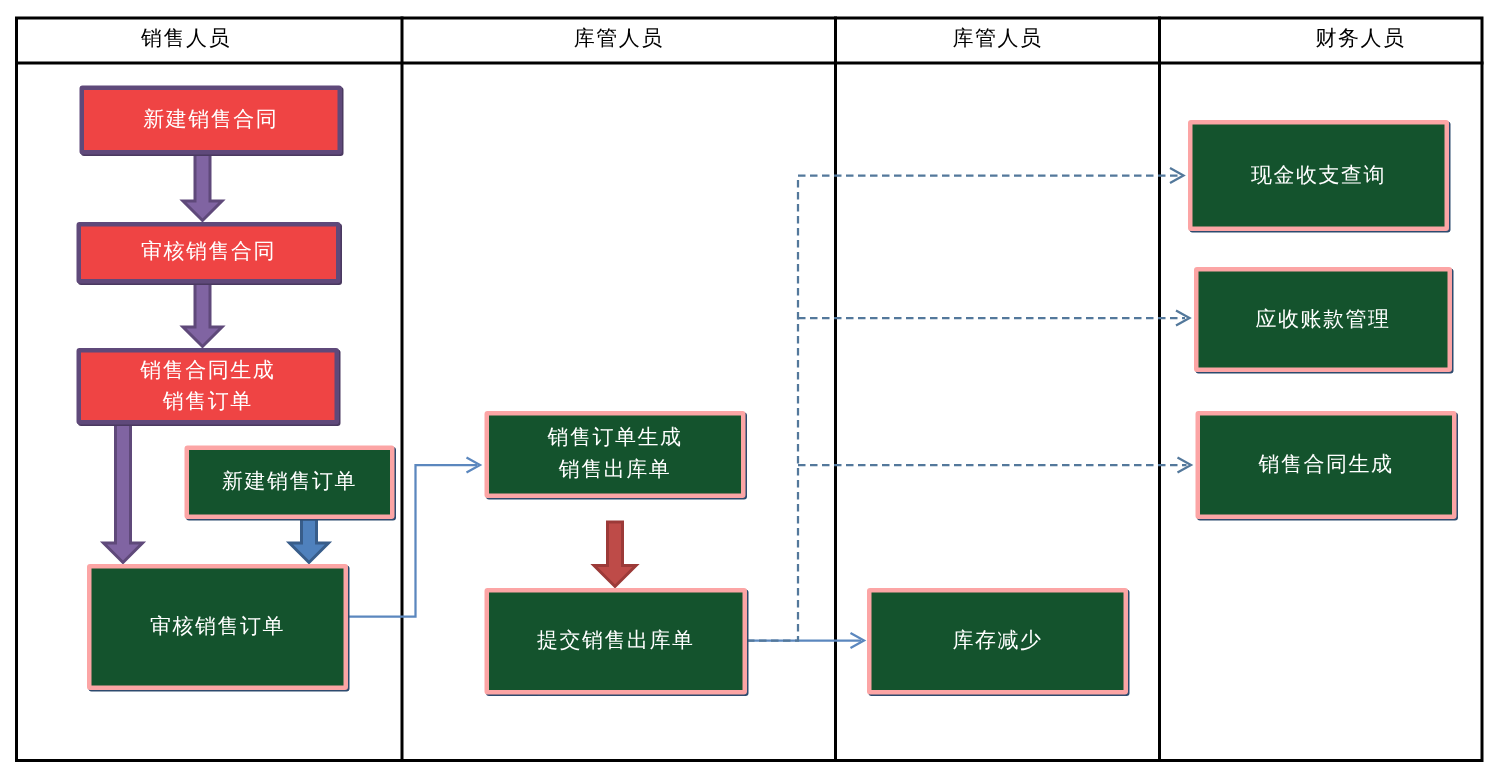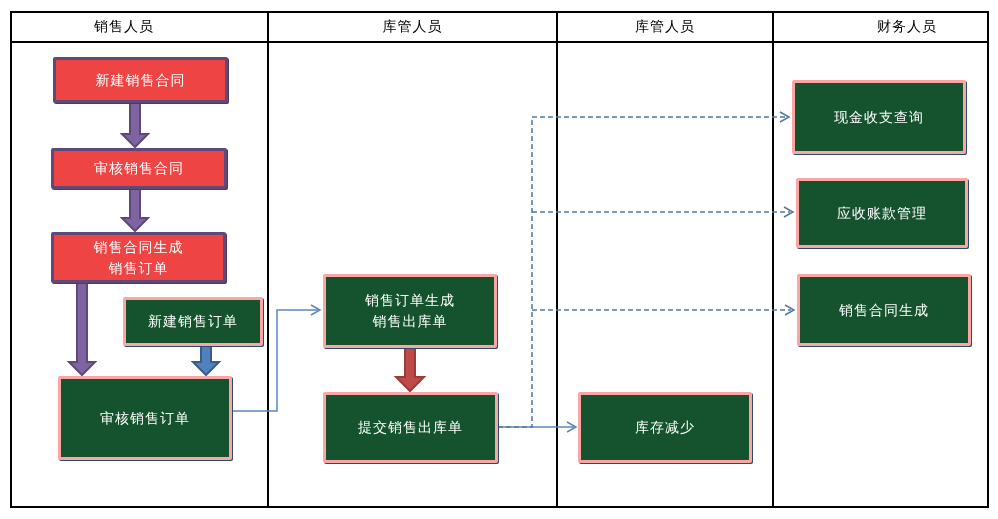--- a/index.html
+++ b/index.html
@@ -24,21 +24,21 @@
     text-align:center;color:#fff;font-size:14px;letter-spacing:1px;line-height:21px;
     white-space:pre-line;border-radius:2px;box-sizing:border-box;}
   .purple{background:#ef4444;border:3px solid #5F497A;box-shadow:1px 1px 0 #4a3960;}
   .blue{background:#14532d;border:3px solid #fca5a5;box-shadow:1px 1px 0 #2d4a6e;}
 
   #n-new-contract      {left:53px; top:57px; width:175px;height:46px;}
   #n-review-contract   {left:51px; top:148px;width:176px;height:41px;}
   #n-contract-to-order {left:51px; top:232px;width:175px;height:51px;}
   #n-new-order         {left:123px;top:297px;width:140px;height:49px;}
   #n-review-order      {left:58px; top:376px;width:174px;height:84px;text-align:center;}
-  #n-order-to-outbound {left:323px;top:274px;width:174px;height:74px;}
+  #n-order-to-outbound {left:323px;top:274px;width:174px;height:58px;}
   #n-submit-outbound   {left:323px;top:392px;width:175px;height:71px;}
   #n-inventory-decrease{left:578px;top:392px;width:174px;height:71px;}
   #n-cash-query        {left:792px;top:80px; width:174px;height:74px;}
   #n-receivables       {left:796px;top:178px;width:172px;height:70px;}
   #n-advance-receipt   {left:797px;top:274px;width:174px;height:72px;}
 
   svg#wires{position:absolute;left:0;top:0;pointer-events:none;}
 </style>
 </head>
 <body>

